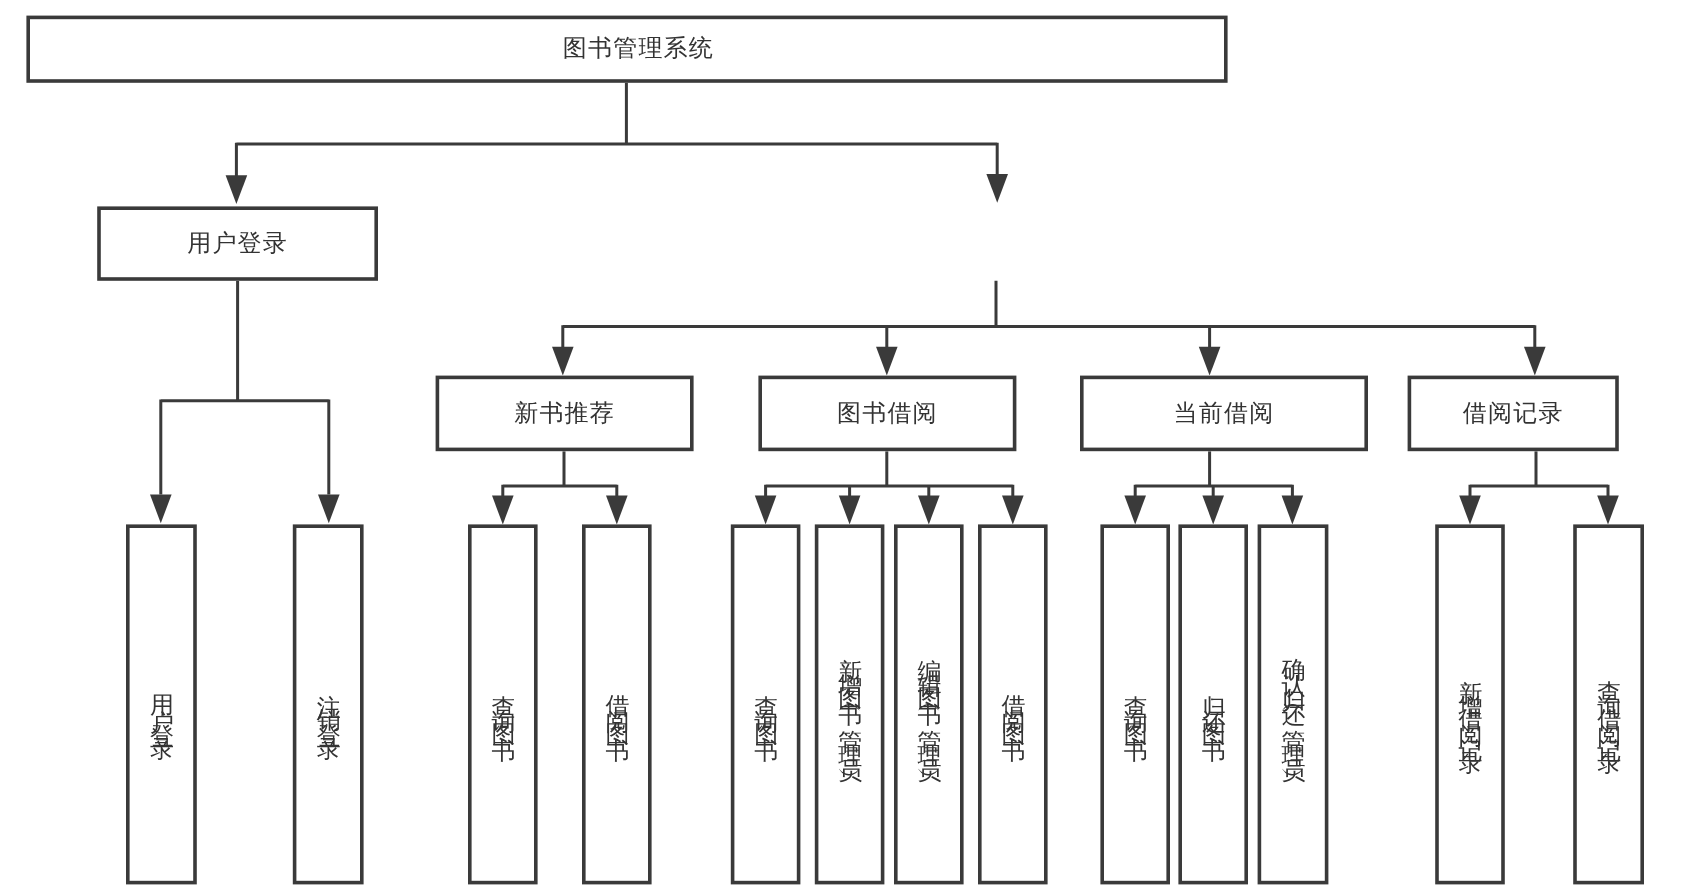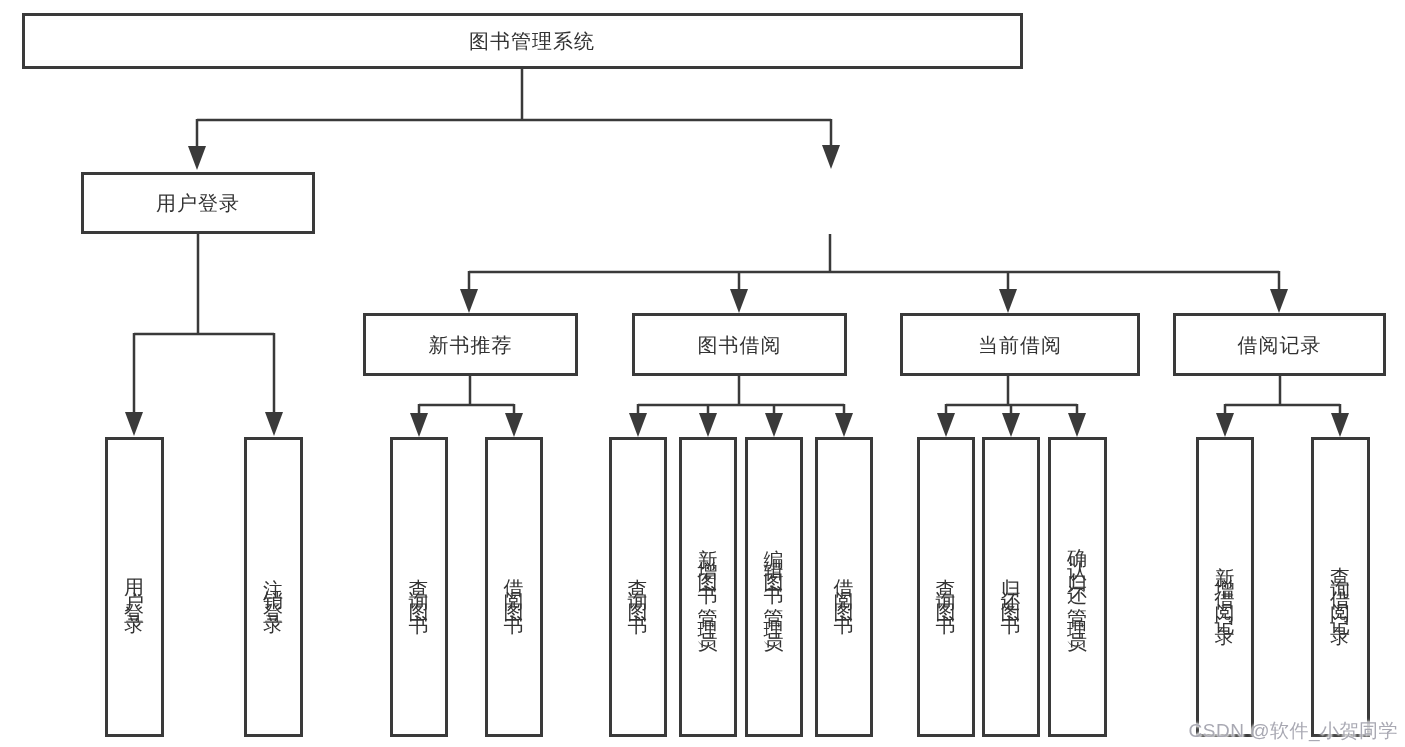--- a/index.html
+++ b/index.html
@@ -131,21 +131,21 @@
 
   <div class="box hbox" style="left:363px; top:313px; width:215px; height:63px;">
     <span>新书推荐</span>
   </div>
   <div class="box hbox" style="left:632px; top:313px; width:215px; height:63px;">
     <span>图书借阅</span>
   </div>
   <div class="box hbox" style="left:900px; top:313px; width:240px; height:63px;">
     <span>当前借阅</span>
   </div>
-  <div class="box hbox" style="left:1173px; top:313px; width:213px; height:63px;">
+  <div class="box hbox" style="left:1173px; top:313px; width:176px; height:63px;">
     <span>借阅记录</span>
   </div>
 
   <div class="box vbox" style="left:105px; top:437px; width:59px; height:300px;">
     <span>用户登录</span>
   </div>
   <div class="box vbox" style="left:244px; top:437px; width:59px; height:300px;">
     <span>注销登录</span>
   </div>
 
@@ -179,15 +179,14 @@
     <span>确认归还（管理员）</span>
   </div>
 
   <div class="box vbox" style="left:1196px; top:437px; width:58px; height:300px;">
     <span>新增借阅记录</span>
   </div>
   <div class="box vbox" style="left:1311px; top:437px; width:59px; height:300px;">
     <span>查询借阅记录</span>
   </div>
 
-  <div id="watermark">CSDN @软件_小贺同学</div>
 
 </div>
 
 </body></html>

